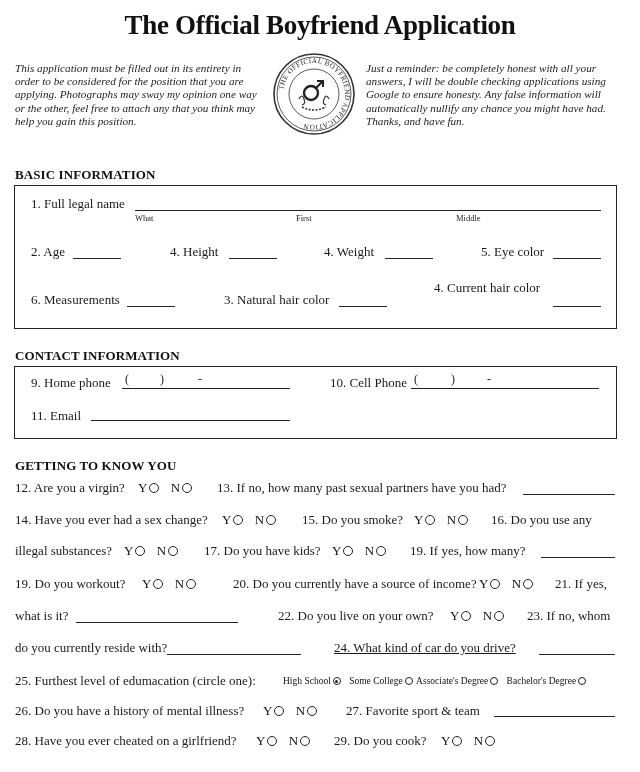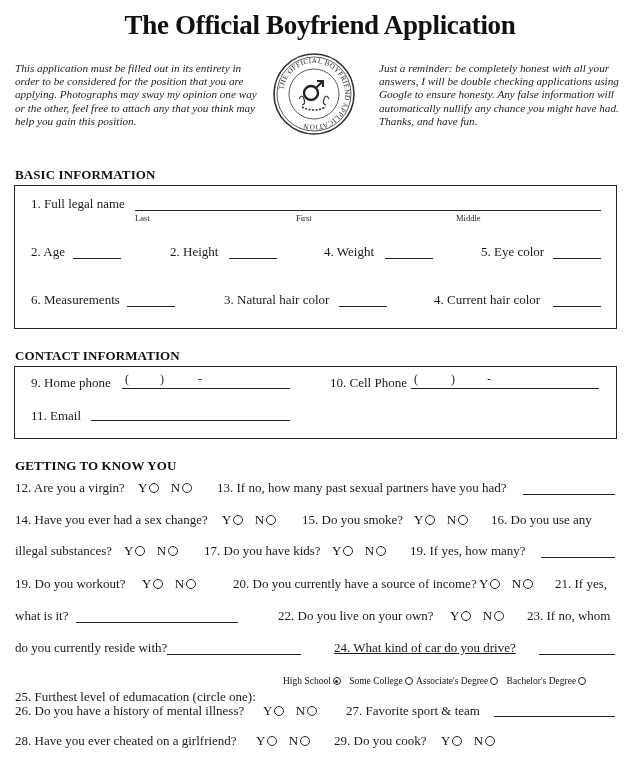--- a/index.html
+++ b/index.html
@@ -1,21 +1,21 @@
 <!DOCTYPE html>
 <html><head>
 <meta charset="utf-8">
 <style>
   html, body { margin: 0; padding: 0; background: #ffffff; }
   body { width: 640px; height: 772px; position: relative; overflow: hidden; color: #111; font-family: "Liberation Serif", serif; }
   .abs { position: absolute; white-space: nowrap; }
   .title { left: 0; width: 640px; top: 10px; text-align: center; font-size: 27px; font-weight: bold; letter-spacing: -0.3px; color: #111; }
   .intro { font-style: italic; font-size: 11.2px; line-height: 13.2px; color: #222; white-space: normal; }
   .intro-left { left: 15px; top: 62px; width: 252px; }
-  .intro-right { left: 379px; top: 62px; width: 260px; }
+  .intro-right { left: 366px; top: 62px; width: 260px; }
   .seal { left: 272px; top: 52px; width: 84px; height: 84px; }
   .section-heading { font-weight: bold; font-size: 13px; letter-spacing: 0.1px; color: #111; }
   .box { position: absolute; border: 1.5px solid #222; box-sizing: border-box; }
   .lbl { font-size: 13px; color: #1a1a1a; }
   .sublbl { font-size: 8.5px; color: #222; }
   .line { position: absolute; height: 0; border-bottom: 1.2px solid #222; }
   .phone-mark { font-size: 12px; color: #222; }
   .radio { display: inline-block; width: 8px; height: 8px; border: 1.8px solid #222; border-radius: 50%; vertical-align: -1px; margin-left: 2px; box-sizing: content-box; position: relative; }
   .radio.sm { width: 6px; height: 6px; border-width: 1.6px; }
   .radio.sel::after { content: ""; position: absolute; left: 50%; top: 50%; width: 3px; height: 3px; margin: -1.5px 0 0 -1.5px; background: #222; border-radius: 50%; }
@@ -49,38 +49,38 @@
     <path d="M27 47 q3 -6 5 0 q2 5 -2 6 M57 47 q-3 -6 -5 0 q-2 5 2 6" fill="none" stroke="#333" stroke-width="1.2"></path>
     <path d="M30 55 q12 6 24 0" fill="none" stroke="#333" stroke-width="1.6" stroke-dasharray="2 1.5"></path>
   </svg>
 </div>
 
 <div class="abs section-heading" style="left:15px; top:167px;">BASIC INFORMATION</div>
 <div class="box" style="left:14px; top:185px; width:603px; height:144px;"></div>
 
 <div class="abs lbl" style="left:31px; top:196px;">1. Full legal name</div>
 <div class="line" style="left:135px; top:210px; width:466px;"></div>
-<div class="abs sublbl" style="left:135px; top:213px;">Last</div>
+<div class="abs sublbl" style="left:135px; top:213px;">What</div>
 <div class="abs sublbl" style="left:296px; top:213px;">First</div>
 <div class="abs sublbl" style="left:456px; top:213px;">Middle</div>
 
 <div class="abs lbl" style="left:31px; top:244px;">2. Age</div>
 <div class="line" style="left:73px; top:258px; width:48px;"></div>
-<div class="abs lbl" style="left:170px; top:244px;">2. Height</div>
+<div class="abs lbl" style="left:170px; top:244px;">4. Height</div>
 <div class="line" style="left:229px; top:258px; width:48px;"></div>
 <div class="abs lbl" style="left:324px; top:244px;">4. Weight</div>
 <div class="line" style="left:385px; top:258px; width:48px;"></div>
 <div class="abs lbl" style="left:481px; top:244px;">5. Eye color</div>
 <div class="line" style="left:553px; top:258px; width:48px;"></div>
 
 <div class="abs lbl" style="left:31px; top:292px;">6. Measurements</div>
 <div class="line" style="left:127px; top:306px; width:48px;"></div>
 <div class="abs lbl" style="left:224px; top:292px;">3. Natural hair color</div>
 <div class="line" style="left:339px; top:306px; width:48px;"></div>
-<div class="abs lbl" style="left:434px; top:292px;">4. Current hair color</div>
+<div class="abs lbl" style="left:434px; top:280px;">4. Current hair color</div>
 <div class="line" style="left:553px; top:306px; width:48px;"></div>
 
 <div class="abs section-heading" style="left:15px; top:348px;">CONTACT INFORMATION</div>
 <div class="box" style="left:14px; top:366px; width:603px; height:73px;"></div>
 
 <div class="abs lbl" style="left:31px; top:375px;">9.  Home phone</div>
 <div class="line" style="left:122px; top:388px; width:168px;"></div>
 <div class="abs phone-mark" style="left:125px; top:372px;">(</div>
 <div class="abs phone-mark" style="left:160px; top:372px;">)</div>
 <div class="abs phone-mark" style="left:198px; top:372px;">-</div>
@@ -148,21 +148,21 @@
   <span class="opt"><span>Y</span><span class="radio"></span></span>
   <span class="opt"><span>N</span><span class="radio"></span></span>
 </div>
 <div class="abs lbl" style="left:527px; top:608px;">23.  If no, whom</div>
 
 <div class="abs lbl" style="left:15px; top:640px;">do you currently reside with?</div>
 <div class="line" style="left:167px; top:654px; width:134px;"></div>
 <div class="abs lbl" style="left:334px; top:640px;text-decoration:underline;">24.  What kind of car do you drive?</div>
 <div class="line" style="left:539px; top:654px; width:76px;"></div>
 
-<div class="abs lbl" style="left:15px; top:673px;margin-top:16px;">25.  Furthest level of edumacation (circle one):</div>
+<div class="abs lbl" style="left:15px; top:673px;">25.  Furthest level of edumacation (circle one):</div>
 <div class="abs edu" style="left:283px; top:676px;">
   <span><span>High School</span><span class="radio sm sel"></span></span>
   <span style="margin-left:6px;"><span>Some College</span><span class="radio sm"></span></span>
   <span style="margin-left:1px;"><span>Associate's Degree</span><span class="radio sm"></span></span>
   <span style="margin-left:6px;text-align:center;"><span>Bachelor's Degree</span><span class="radio sm"></span></span>
 </div>
 
 <div class="abs lbl" style="left:15px; top:703px;">26.  Do you have a history of mental illness?</div>
 <div class="abs yn" style="left:263px; top:703px;">
   <span class="opt"><span>Y</span><span class="radio"></span></span>

